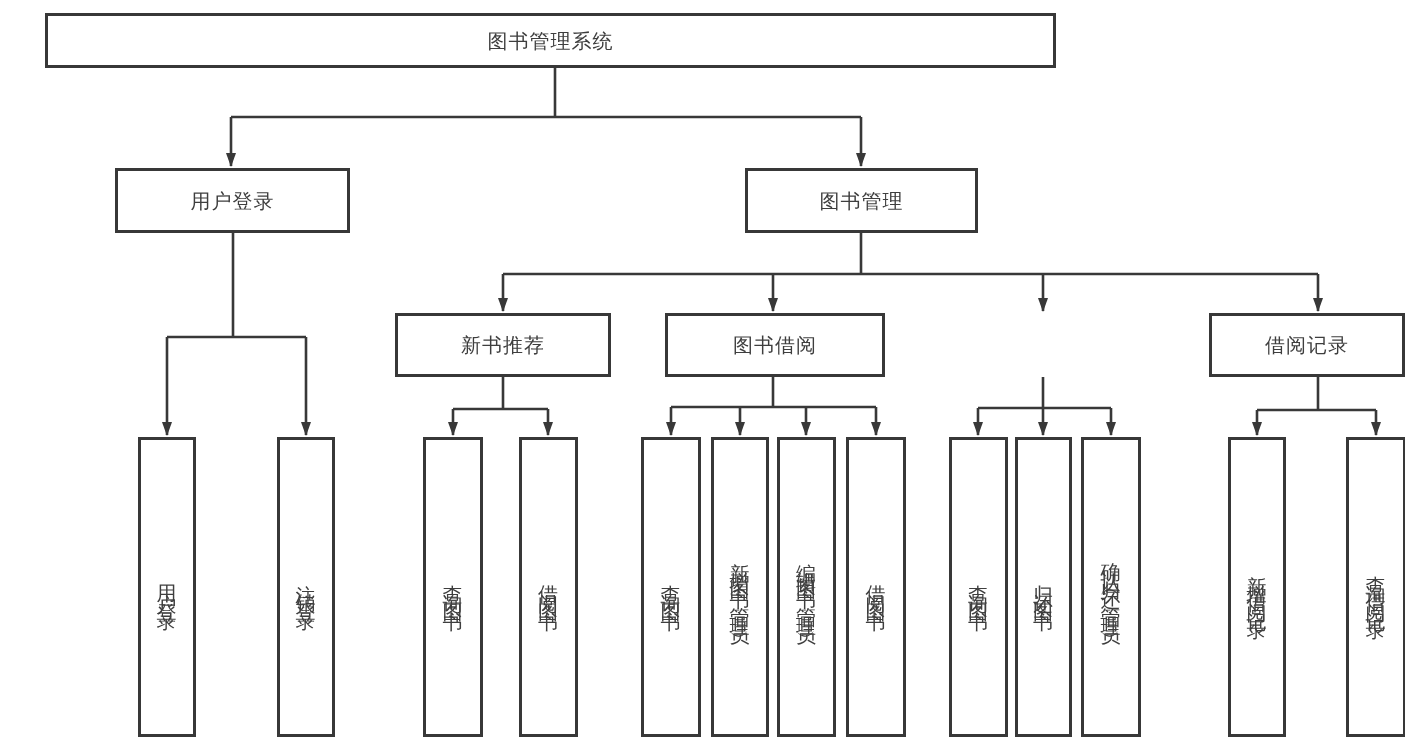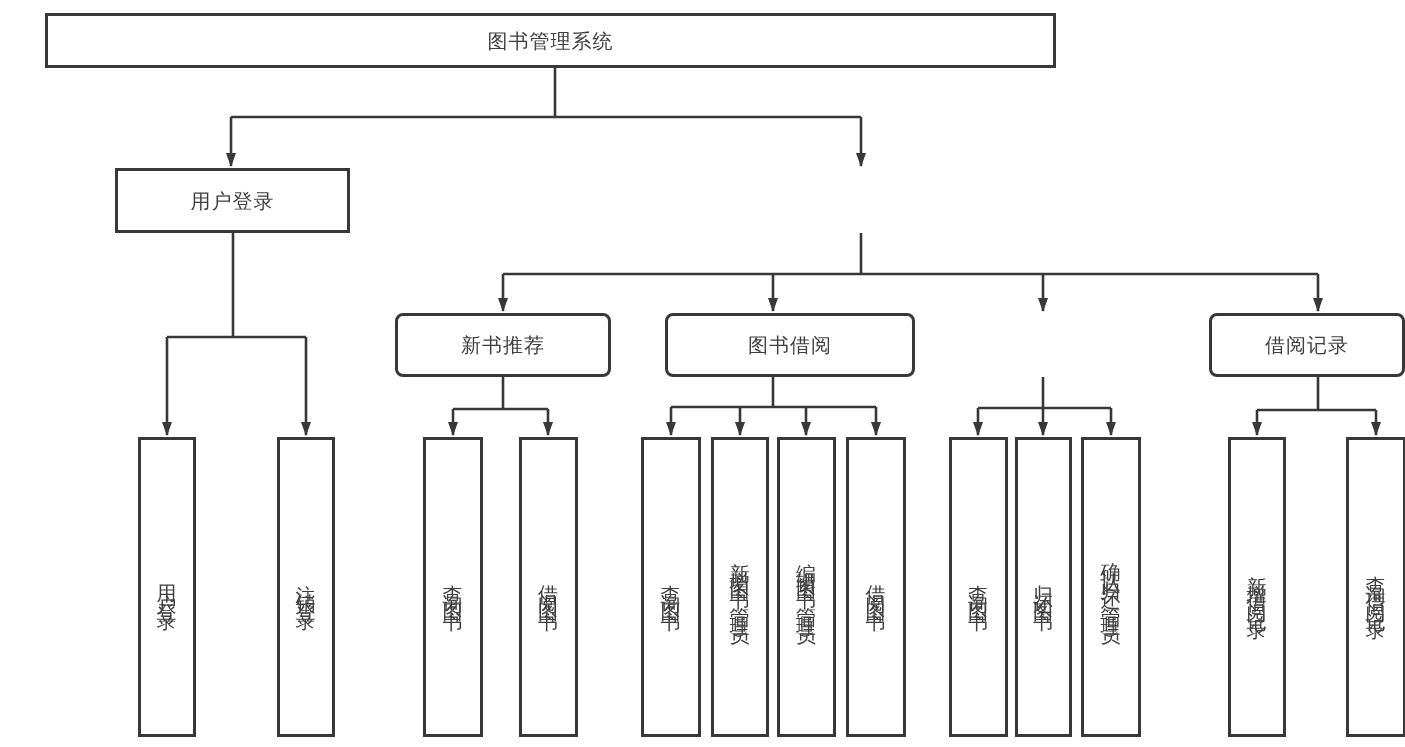--- a/index.html
+++ b/index.html
@@ -39,23 +39,23 @@
     text-orientation:mixed;
     letter-spacing:9px;
     white-space:nowrap;
   }
   
   .n-root{left:12px;top:13px;width:1011px;height:55px;}
   
   .n-login{left:82px;top:168px;width:235px;height:65px;}
   .n-mgmt{left:712px;top:168px;width:233px;height:65px;}
   
-  .lvl3{top:313px;height:64px;border-radius:8px;}
+  .lvl3{top:313px;height:64px;}
   .n-rec{left:362px;width:216px;}
-  .n-borrow{left:632px;width:250px;}
+  .n-borrow{left:632px;width:220px;}
   .n-current{left:903px;width:215px;}
   .n-records{left:1176px;width:196px;}
   
   .leaf{top:437px;height:300px;}
   .n-l-login{left:105px;width:58px;}
   .n-l-logout{left:244px;width:58px;}
   .n-l-recq{left:390px;width:60px;}
   .n-l-recb{left:486px;width:59px;}
   .n-l-bq{left:608px;width:60px;}
   .n-l-badd{left:678px;width:58px;}
@@ -118,20 +118,23 @@
     <line class="a" x1="1343" y1="410" x2="1343" y2="435" marker-end="url(#arrow)"></line>
   </svg>
 
   <div class="node n-root">
     <span>图书管理系统</span>
   </div>
 
   <div class="node n-login">
     <span>用户登录</span>
   </div>
+  <div class="node n-mgmt">
+    <span>图书管理</span>
+  </div>
 
   <div class="node lvl3 n-rec">
     <span>新书推荐</span>
   </div>
   <div class="node lvl3 n-borrow">
     <span>图书借阅</span>
   </div>
   <div class="node lvl3 n-records">
     <span>借阅记录</span>
   </div>

